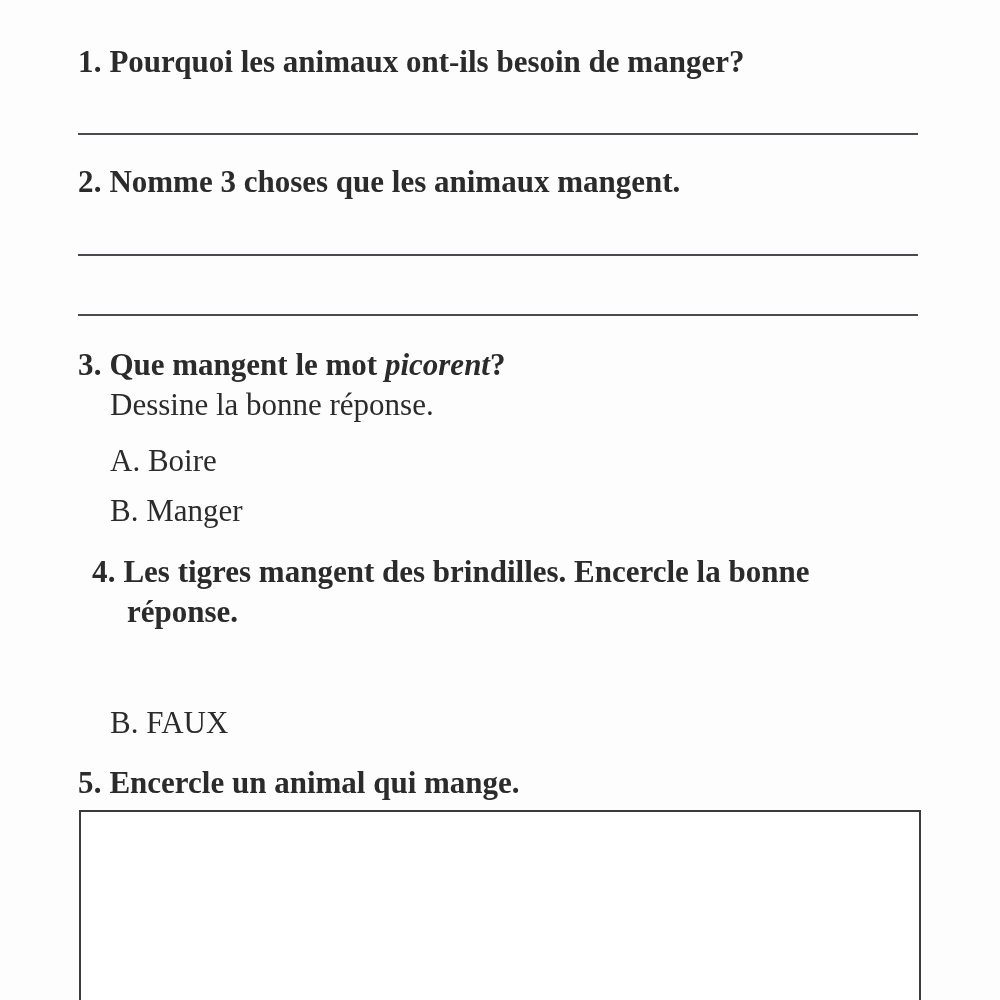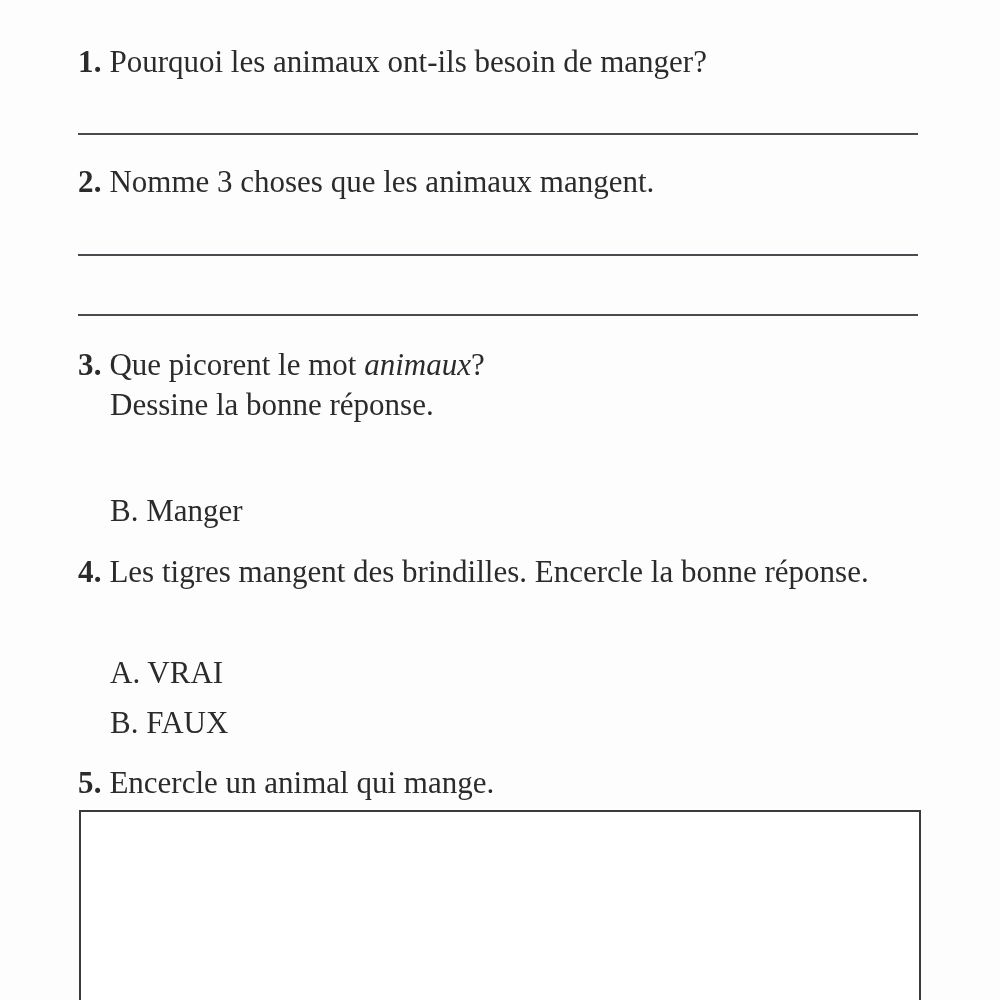--- a/index.html
+++ b/index.html
@@ -35,26 +35,26 @@
     display: block;
     font-size: 31px;
     line-height: 40px;
     white-space: nowrap;
   }
   .q-num {
     font-weight: bold;
     letter-spacing: 0.2px;
   }
   .q-text {
-    font-weight: normal;
+    font-weight: bold;
   }
   
   .q-wrap {
     position: absolute;
-    left: 78px;
+    left: 92px;
     width: 800px;
     font-size: 31px;
     line-height: 40px;
     text-indent: -35px;
     padding-left: 35px;
   }
   .ital {
     font-style: italic;
   }
 
@@ -106,33 +106,33 @@
   </div>
   <div class="rule" style="top:133px;"></div>
 
   <div class="q" style="top:162px;">
     <span class="q-line"><span class="q-num">2.</span><span class="q-text"> <span>Nomme 3 choses que les animaux mangent.</span></span></span>
   </div>
   <div class="rule" style="top:254px;"></div>
   <div class="rule" style="top:314px;"></div>
 
   <div class="q" style="top:345px;">
-    <span class="q-line"><span class="q-num">3.</span><span class="q-text"> <span>Que picorent le mot </span><span class="ital">animaux</span><span>?</span></span></span>
+    <span class="q-line"><span class="q-num">3.</span><span class="q-text"> <span>Que mangent le mot </span><span class="ital">picorent</span><span>?</span></span></span>
   </div>
   <div class="subline" style="top:385px;">Dessine la bonne réponse.</div>
 
+  <div class="opt" style="top:441px;"><span>A.</span>
+    <span>Boire</span></div>
 
   <div class="opt" style="top:491px;"><span>B.</span>
     <span>Manger</span></div>
 
   <div class="q-wrap" style="top:552px;"><span class="q-num">4.</span>
     <span class="q-text">Les tigres mangent des brindilles. Encercle la bonne réponse.</span></div>
 
-  <div class="opt" style="top:653px;"><span>A.</span>
-    <span>VRAI</span></div>
 
   <div class="opt" style="top:703px;"><span>B.</span>
     <span>FAUX</span></div>
 
   <div class="q" style="top:763px;">
     <span class="q-line"><span class="q-num">5.</span><span class="q-text"> <span>Encercle un animal qui mange.</span></span></span>
   </div>
 
   <div class="draw-box"></div>
 

